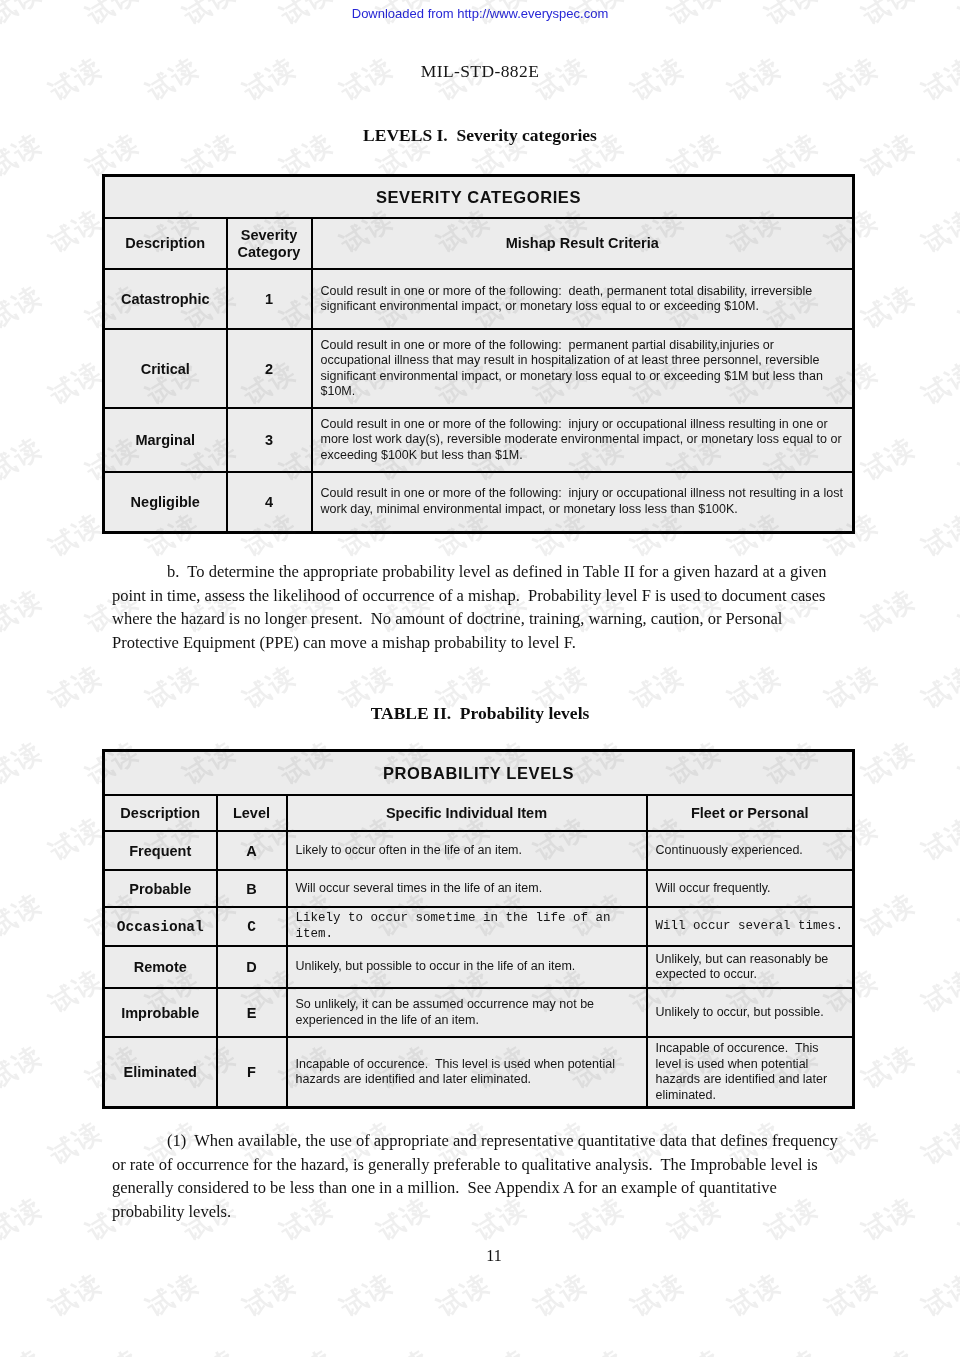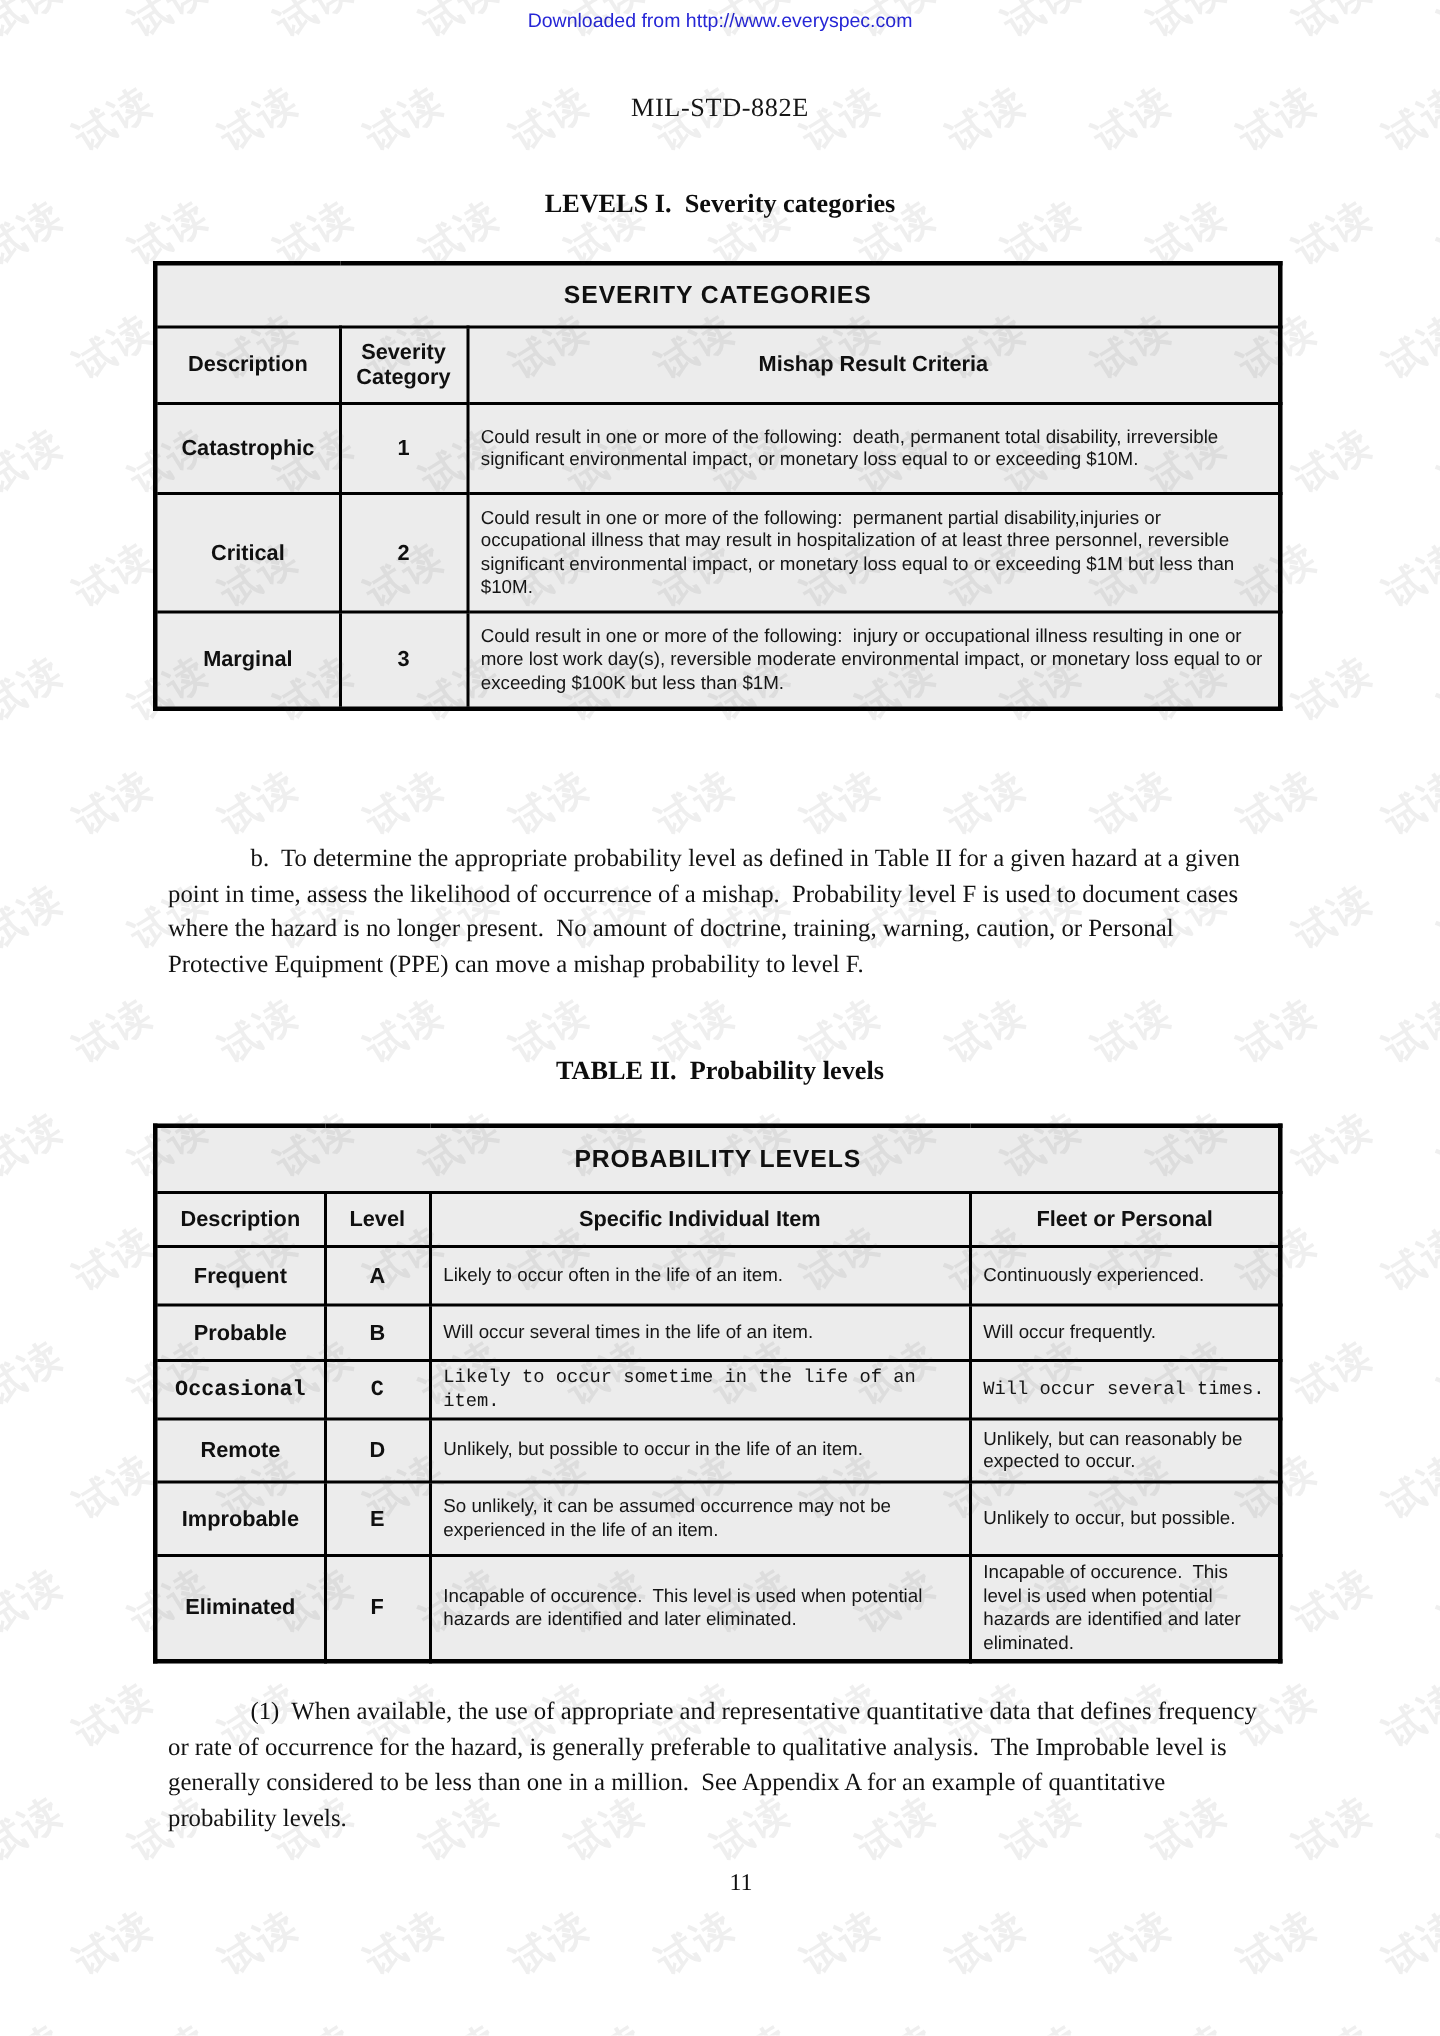--- a/index.html
+++ b/index.html
@@ -370,20 +370,25 @@
       <tr class="r1">
         <td class="desc">Critical</td>
         <td class="lvl">2</td>
         <td class="body-cell">Could result in one or more of the following:  permanent partial disability,injuries or occupational illness that may result in hospitalization of at least three personnel, reversible significant environmental impact, or monetary loss equal to or exceeding $1M but less than $10M.</td>
       </tr>
       <tr class="r2">
         <td class="desc">Marginal</td>
         <td class="lvl">3</td>
         <td class="body-cell">Could result in one or more of the following:  injury or occupational illness resulting in one or more lost work day(s), reversible moderate environmental impact, or monetary loss equal to or exceeding $100K but less than $1M.</td>
       </tr>
+      <tr class="r3">
+        <td class="desc">Negligible</td>
+        <td class="lvl">4</td>
+        <td class="body-cell">Could result in one or more of the following:  injury or occupational illness not resulting in a lost work day, minimal environmental impact, or monetary loss less than $100K.</td>
+      </tr>
     </tbody>
   </table>
 
   <div class="para para-b">b.  To determine the appropriate probability level as defined in Table II for a given hazard at a given point in time, assess the likelihood of occurrence of a mishap.  Probability level F is used to document cases where the hazard is no longer present.  No amount of doctrine, training, warning, caution, or Personal Protective Equipment (PPE) can move a mishap probability to level F.</div>
 
   <div class="caption caption2">TABLE II.  Probability levels</div>
 
   <table class="doc-table t2">
     <colgroup>
         <col style="width:113px">

